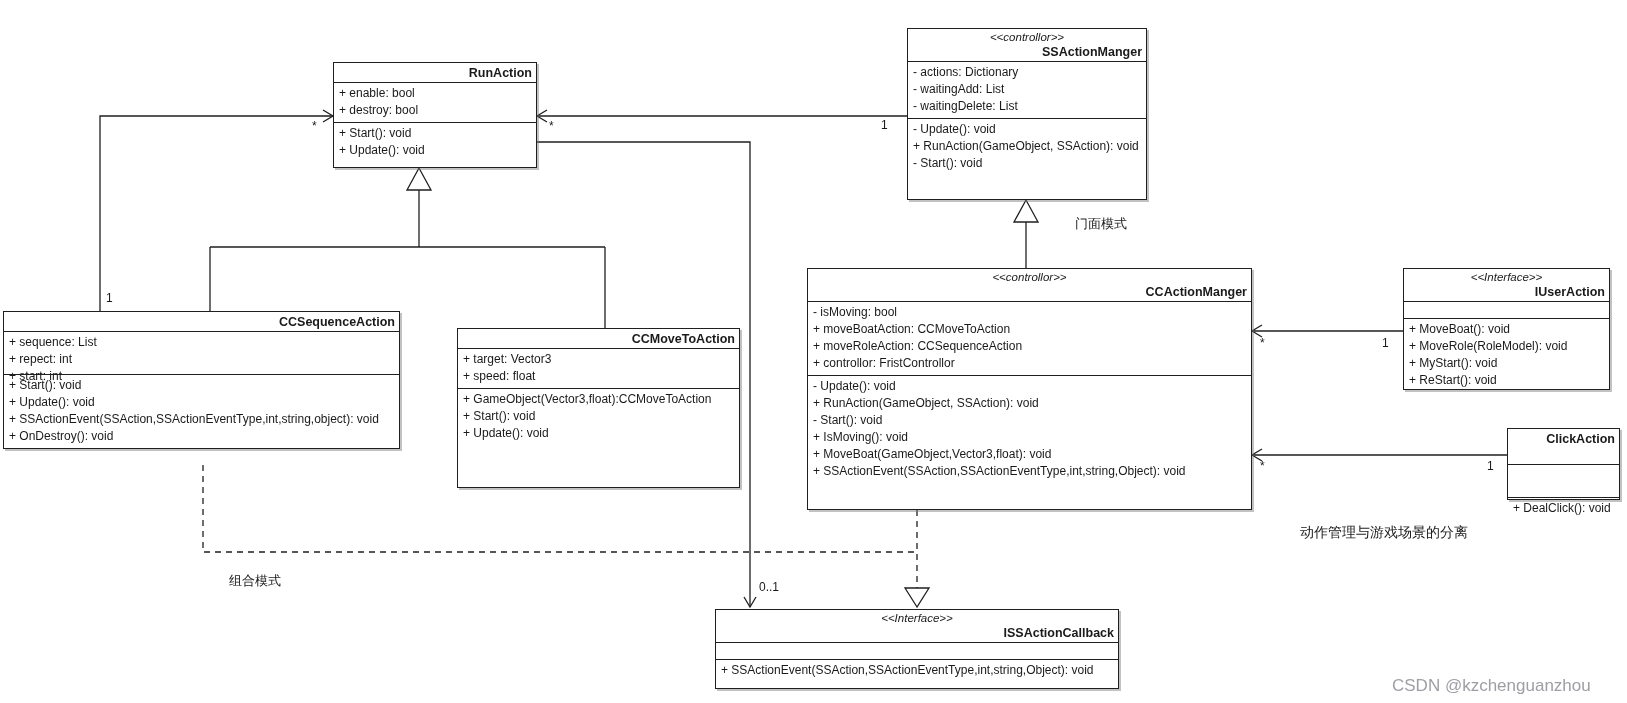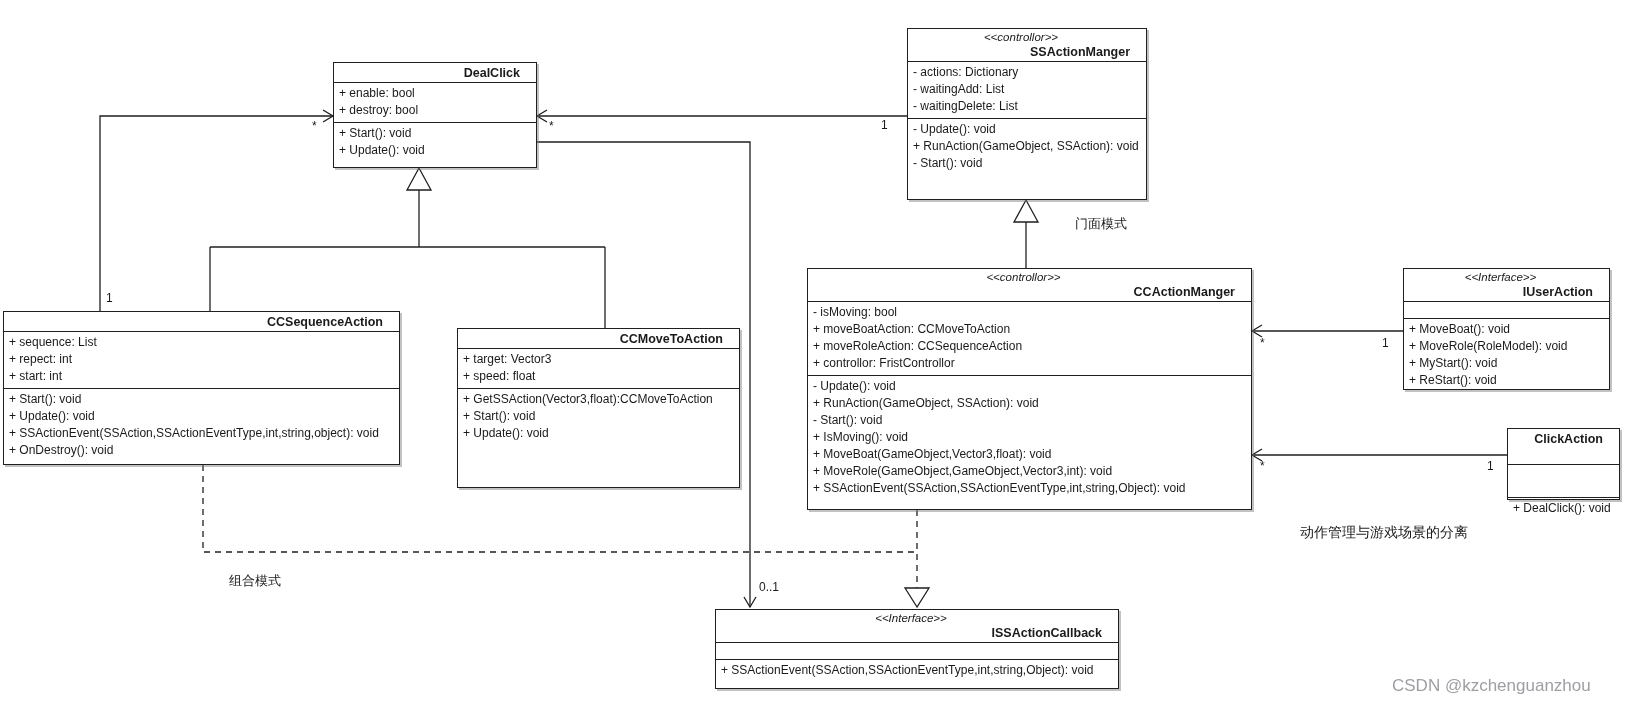--- a/index.html
+++ b/index.html
@@ -3,21 +3,21 @@
 <meta charset="utf-8">
 <style>
   html,body{margin:0;padding:0;background:#ffffff;}
   body{width:1627px;height:703px;position:relative;overflow:hidden;
        font-family:"Liberation Sans", sans-serif;color:#1a1a1a;}
   #diagram{position:absolute;left:0;top:0;width:1627px;height:703px;}
   #connectors{position:absolute;left:0;top:0;z-index:0;}
   .uml-class{position:absolute;z-index:2;background:#ffffff;border:1.5px solid #1f1f1f;
              box-shadow:2px 2px 0 rgba(120,120,120,.45);display:flex;flex-direction:column;
              box-sizing:border-box;}
-  .uml-title{text-align:center;padding:2px 16px 1px 4px;}
+  .uml-title{text-align:center;padding:2px 4px 1px 4px;}
   .uml-stereotype{font-style:italic;font-size:11.5px;line-height:13px;}
   .uml-name{font-weight:bold;font-size:12.5px;line-height:16px;text-align:right;}
   .uml-attrs{border-top:1.5px solid #1f1f1f;padding:2px 8px 3px 0;min-height:11px;}
   .uml-methods{border-top:1.5px solid #1f1f1f;padding:2px 0 3px 0;flex:1;}
   .uml-line{font-size:12px;line-height:17px;padding:0 4px 0 5px;white-space:nowrap;}
   .lbl{position:absolute;z-index:3;font-size:12px;line-height:14px;white-space:nowrap;}
   .annot{position:absolute;z-index:3;font-size:13px;white-space:nowrap;color:#1a1a1a;}
   .annot-big{font-size:14px;}
   .watermark{position:absolute;z-index:3;font-size:17px;color:#9e9ea4;white-space:nowrap;}
 </style>
@@ -72,21 +72,21 @@
     
     <g stroke="#1f1f1f" stroke-width="1.3" fill="none">
       <polyline points="1507,455 1252,455"></polyline>
       <polyline points="1262,449 1252,455 1262,461"></polyline>
     </g>
   </svg>
 
   <div id="classes">
       <div class="uml-class" style="left: 333px; top: 62px; width: 204px; height: 106px;">
         <div class="uml-title">
-          <div class="uml-name">DealClick</div>
+          <div class="uml-name">RunAction</div>
         </div>
         <div class="uml-attrs">
           <div class="uml-line">+ enable: bool</div>
           <div class="uml-line">+ destroy: bool</div>
         </div>
         <div class="uml-methods">
           <div class="uml-line">+ Start(): void</div>
           <div class="uml-line">+ Update(): void</div>
         </div>
       </div>
@@ -99,21 +99,21 @@
           <div class="uml-line">- actions: Dictionary</div>
           <div class="uml-line">- waitingAdd: List</div>
           <div class="uml-line">- waitingDelete: List</div>
         </div>
         <div class="uml-methods">
           <div class="uml-line">- Update(): void</div>
           <div class="uml-line">+ RunAction(GameObject, SSAction): void</div>
           <div class="uml-line">- Start(): void</div>
         </div>
       </div>
-      <div class="uml-class" style="left: 3px; top: 311px; width: 397px; height: 154px;">
+      <div class="uml-class" style="left: 3px; top: 311px; width: 397px; height: 138px;">
         <div class="uml-title">
           <div class="uml-name">CCSequenceAction</div>
         </div>
         <div class="uml-attrs">
           <div class="uml-line">+ sequence: List</div>
           <div class="uml-line">+ repect: int</div>
           <div class="uml-line">+ start: int</div>
         </div>
         <div class="uml-methods">
           <div class="uml-line">+ Start(): void</div>
@@ -124,21 +124,21 @@
       </div>
       <div class="uml-class" style="left: 457px; top: 328px; width: 283px; height: 160px;">
         <div class="uml-title">
           <div class="uml-name">CCMoveToAction</div>
         </div>
         <div class="uml-attrs">
           <div class="uml-line">+ target: Vector3</div>
           <div class="uml-line">+ speed: float</div>
         </div>
         <div class="uml-methods">
-          <div class="uml-line">+ GetSSAction(Vector3,float):CCMoveToAction</div>
+          <div class="uml-line">+ GameObject(Vector3,float):CCMoveToAction</div>
           <div class="uml-line">+ Start(): void</div>
           <div class="uml-line">+ Update(): void</div>
         </div>
       </div>
       <div class="uml-class" style="left: 807px; top: 268px; width: 445px; height: 242px;">
         <div class="uml-title">
           <div class="uml-stereotype">&lt;&lt;controllor&gt;&gt;</div>
           <div class="uml-name">CCActionManger</div>
         </div>
         <div class="uml-attrs">
@@ -146,21 +146,20 @@
           <div class="uml-line">+ moveBoatAction: CCMoveToAction</div>
           <div class="uml-line">+ moveRoleAction: CCSequenceAction</div>
           <div class="uml-line">+ controllor: FristControllor</div>
         </div>
         <div class="uml-methods">
           <div class="uml-line">- Update(): void</div>
           <div class="uml-line">+ RunAction(GameObject, SSAction): void</div>
           <div class="uml-line">- Start(): void</div>
           <div class="uml-line">+ IsMoving(): void</div>
           <div class="uml-line">+ MoveBoat(GameObject,Vector3,float): void</div>
-          <div class="uml-line">+ MoveRole(GameObject,GameObject,Vector3,int): void</div>
           <div class="uml-line">+ SSActionEvent(SSAction,SSActionEventType,int,string,Object): void</div>
         </div>
       </div>
       <div class="uml-class" style="left: 1403px; top: 268px; width: 207px; height: 122px;">
         <div class="uml-title">
           <div class="uml-stereotype">&lt;&lt;Interface&gt;&gt;</div>
           <div class="uml-name">IUserAction</div>
         </div>
         <div class="uml-attrs"></div>
         <div class="uml-methods">

